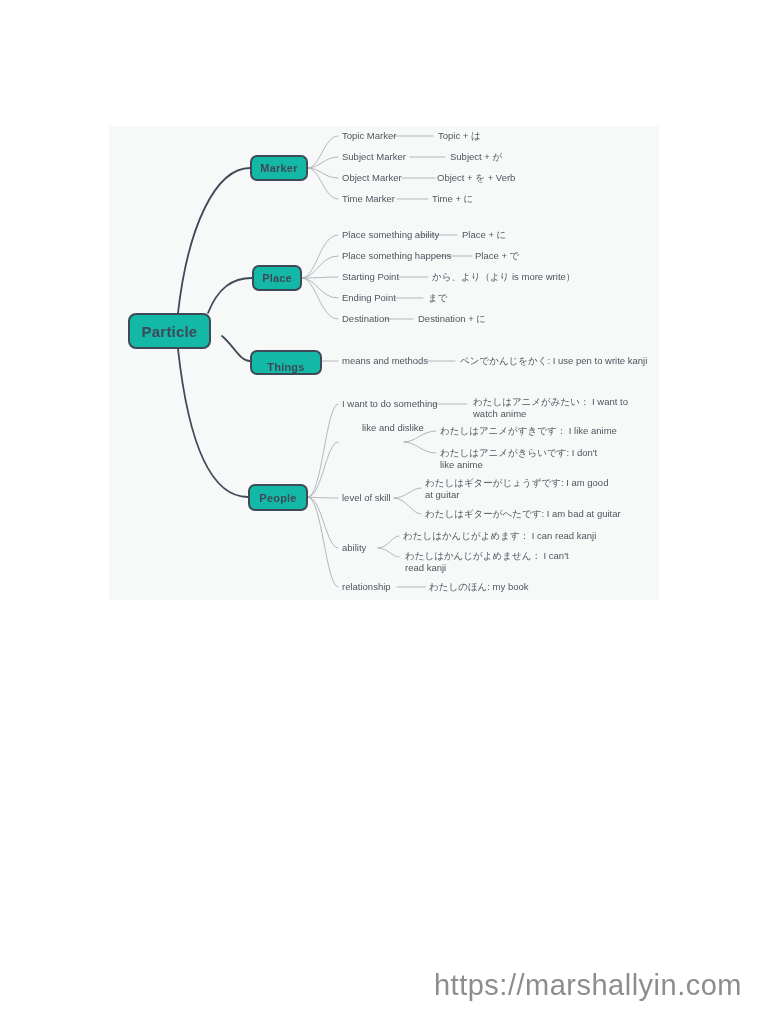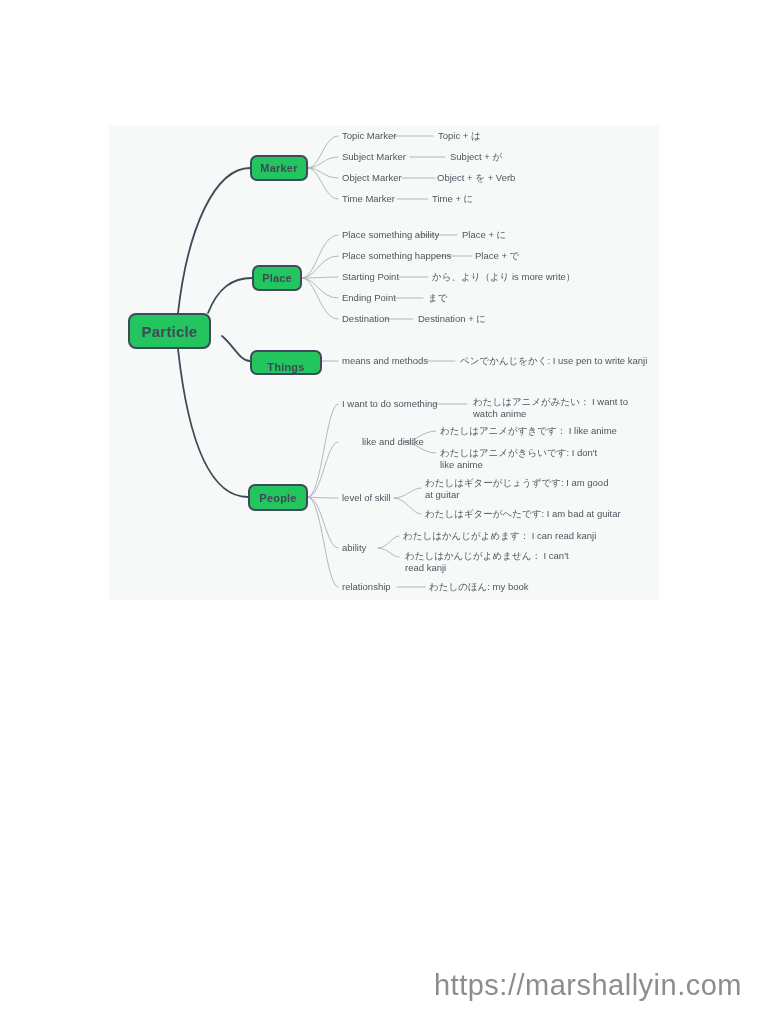--- a/index.html
+++ b/index.html
@@ -3,21 +3,21 @@
 <meta charset="utf-8">
 <style>
   html,body{margin:0;padding:0;background:#ffffff;}
   .page{position:relative;width:768px;height:1024px;background:#ffffff;overflow:hidden;
         font-family:"Liberation Sans","DejaVu Sans",sans-serif;}
   .panel{position:absolute;left:109px;top:126px;width:550px;height:474px;background:#f7f8f8;}
   .diagram{position:absolute;left:120px;top:130px;width:527px;height:470px;}
   .edges{position:absolute;left:0;top:0;width:527px;height:470px;}
   .edge-dark{fill:none;stroke:#3e4a58;stroke-width:1.8;stroke-linecap:round;}
   .edge-light{fill:none;stroke:#aab0b6;stroke-width:0.9;stroke-linecap:round;}
-  .node{position:absolute;box-sizing:border-box;background:#22c55e;border:2px solid #3e4a58;
+  .node{position:absolute;box-sizing:border-box;background:#14b8a6;border:2px solid #3e4a58;
         border-radius:7px;color:#3e4a58;font-weight:700;display:flex;align-items:center;
         justify-content:center;letter-spacing:.2px;}
   .node-root{font-size:15px;border-radius:8px;}
   .node-branch{font-size:11px;}
   .leaf{position:absolute;font-size:9.5px;line-height:14px;color:#4d565e;white-space:nowrap;}
   .leaf.wrap{white-space:normal;line-height:11.5px;}
   .watermark{position:absolute;top:969px;right:26px;font-size:29px;color:#8d8d8d;
              text-decoration:none;letter-spacing:.5px;}
 </style>
 </head>
@@ -111,21 +111,21 @@
     <div class="leaf" style="left:308px;top:161px;">まで</div>
     <div class="leaf" style="left:222px;top:182px;">Destination</div>
     <div class="leaf" style="left:298px;top:182px;">Destination + に</div>
 
     <div class="leaf" style="left:222px;top:224px;">means and methods</div>
     <div class="leaf" style="left:340px;top:224px;">ペンでかんじをかく: I use pen to write kanji</div>
 
     <div class="leaf" style="left:222px;top:267px;">I want to do something</div>
     <div class="leaf wrap" style="left:353px;top:266px;width:182px;">わたしはアニメがみたい： I want to watch anime</div>
 
-    <div class="leaf" style="left:222px;top:305px;padding-left:20px;">like and dislike</div>
+    <div class="leaf" style="left:222px;top:291px;padding-left:20px;">like and dislike</div>
     <div class="leaf" style="left:320px;top:294px;">わたしはアニメがすきです： I like anime</div>
     <div class="leaf wrap" style="left:320px;top:317px;width:170px;">わたしはアニメがきらいです: I don't like anime</div>
 
     <div class="leaf" style="left:222px;top:361px;">level of skill</div>
     <div class="leaf wrap" style="left:305px;top:347px;width:192px;">わたしはギターがじょうずです: I am good at guitar</div>
     <div class="leaf" style="left:305px;top:377px;">わたしはギターがへたです: I am bad at guitar</div>
 
     <div class="leaf" style="left:222px;top:411px;">ability</div>
     <div class="leaf" style="left:283px;top:399px;">わたしはかんじがよめます： I can read kanji</div>
     <div class="leaf wrap" style="left:285px;top:420px;width:185px;">わたしはかんじがよめません： I can't read kanji</div>

